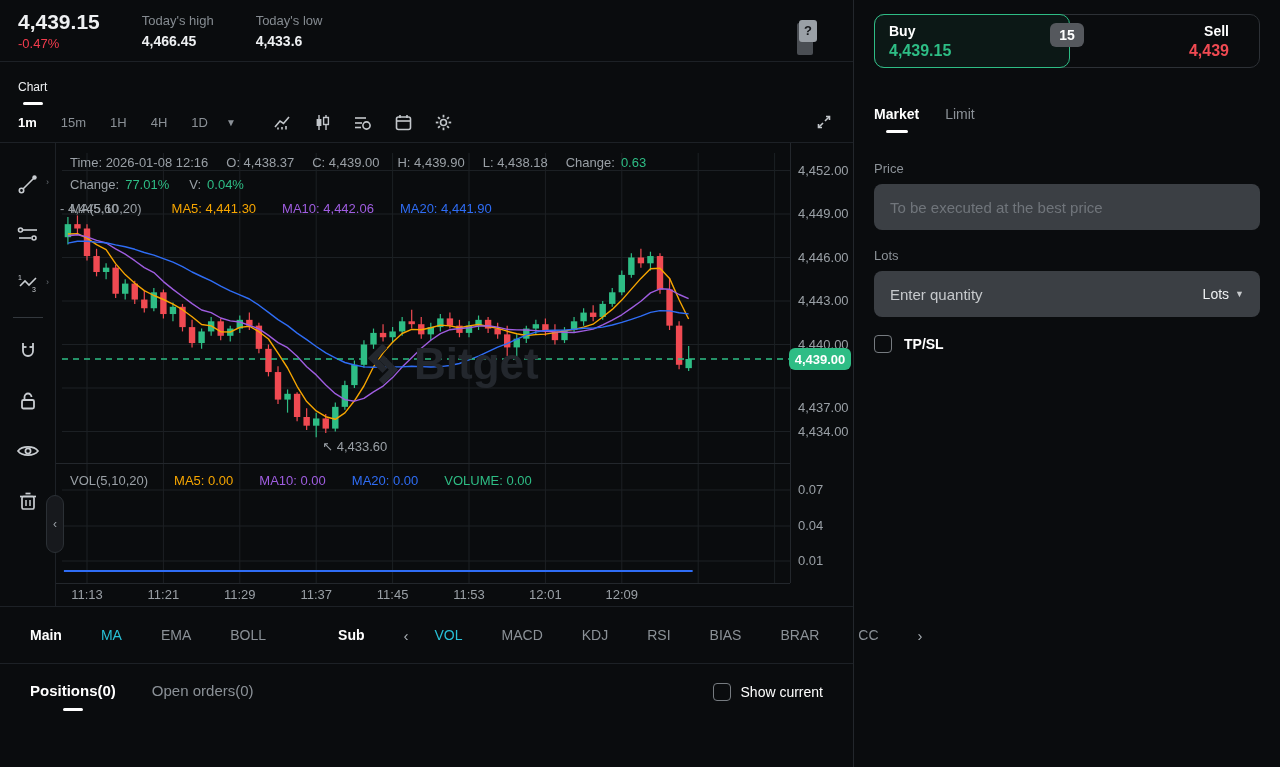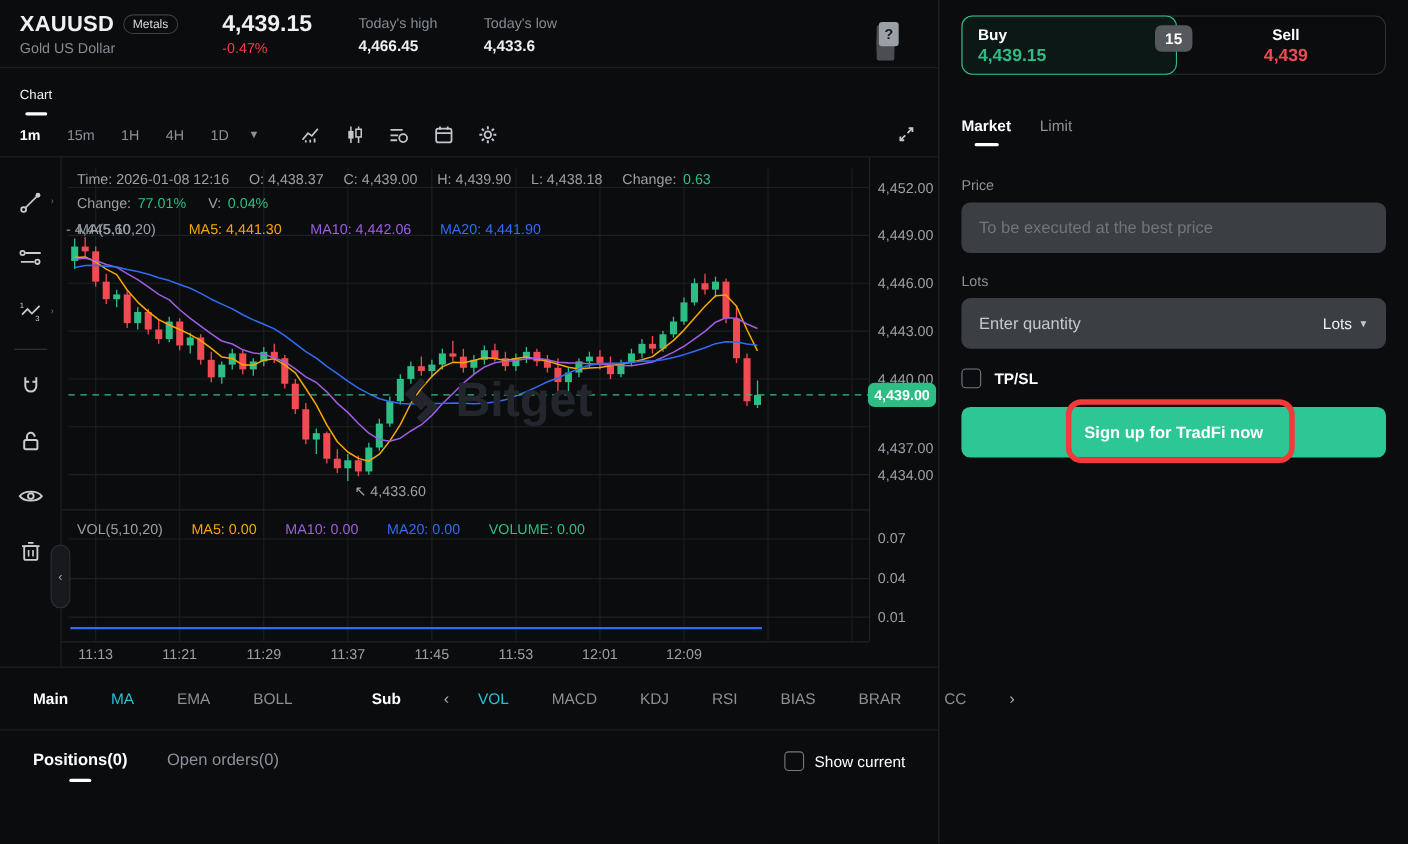--- a/index.html
+++ b/index.html
@@ -76,21 +76,21 @@
   .orders-tab { font-size:15px; color:#8b9197; margin-left:36px; cursor:pointer; }
   .show-current { margin-left:auto; display:flex; align-items:center; gap:10px; margin-top:1px; }
   .checkbox { width:18px; height:18px; border:1.5px solid #767b80; border-radius:4px; background:transparent; cursor:pointer; }
   .show-current-label { font-size:14px; color:#fff; }
 
   
   .bs-box { margin-top:14px; position:relative; height:54px; border:1px solid #2d3136; border-radius:10px; }
   .buy-seg { position:absolute; left:-1px; top:-1px; width:196px; height:54px; border:1px solid #2ebd85; border-radius:10px; background:rgba(46,189,133,0.07); padding:8px 14px; cursor:pointer; z-index:1; }
   .buy-word { font-size:14px; font-weight:700; color:#fff; }
   .buy-price { font-size:16px; font-weight:700; color:#2ebd85; margin-top:3px; }
-  .sell-seg { position:absolute; right:0; top:0; width:180px; height:52px; padding:8px 14px; text-align:center; cursor:pointer; }
+  .sell-seg { position:absolute; right:16px; top:0; width:180px; height:52px; padding:8px 14px; text-align:right; cursor:pointer; }
   .sell-word { font-size:14px; font-weight:700; color:#fff; }
   .sell-price { font-size:16px; font-weight:700; color:#f04a52; margin-top:3px; }
   .lev-badge { position:absolute; left:175px; top:8px; width:34px; height:24px; background:#55585d; border-radius:6px; color:#fff; font-size:14px; font-weight:700; display:flex; align-items:center; justify-content:center; z-index:2; }
 
   .ol-tabs { display:flex; gap:26px; margin-top:38px; }
   .ol-tab { font-size:14px; color:#8b9197; cursor:pointer; }
   .ol-tab.active { color:#fff; font-weight:700; }
   .ol-underline { width:22px; height:3px; background:#fff; border-radius:2px; margin:8px auto 0; }
 
   .field-label { font-size:13px; color:#8b9197; margin-top:28px; }
@@ -111,27 +111,20 @@
   .red-box { position:absolute; left:calc(50% + 6px); transform:translateX(-50%); top:-7px; width:208px; height:58px; border:5px solid #f23b3b; border-radius:14px; pointer-events:none; z-index:3; }
 </style>
 </head>
 <body>
 
 <div class="app">
 
   <div class="left">
 
     <div class="header">
-      <div class="sym-block">
-        <div class="sym-line">
-          <span class="symbol">XAUUSD</span>
-          <span class="badge-metals">Metals</span>
-        </div>
-        <div class="subtitle">Gold US Dollar</div>
-      </div>
       <div class="price-block">
         <div class="last-price">4,439.15</div>
         <div class="chg">-0.47%</div>
       </div>
       <div class="hl-block">
         <div class="hl-label">Today's high</div>
         <div class="hl-value">4,466.45</div>
       </div>
       <div class="hl-block">
         <div class="hl-label">Today's low</div>
@@ -553,18 +546,14 @@
         <span class="unit-caret">▼</span>
       </span>
     </div>
 
 
     <div class="tpsl-row">
       <div class="checkbox"></div>
       <span class="tpsl-label">TP/SL</span>
     </div>
 
-    <div class="cta-wrap">
-      <button class="cta-btn">Sign up for TradFi now</button>
-      <div class="red-box"></div>
-    </div>
   </div>
 </div>
 
 </body></html>

